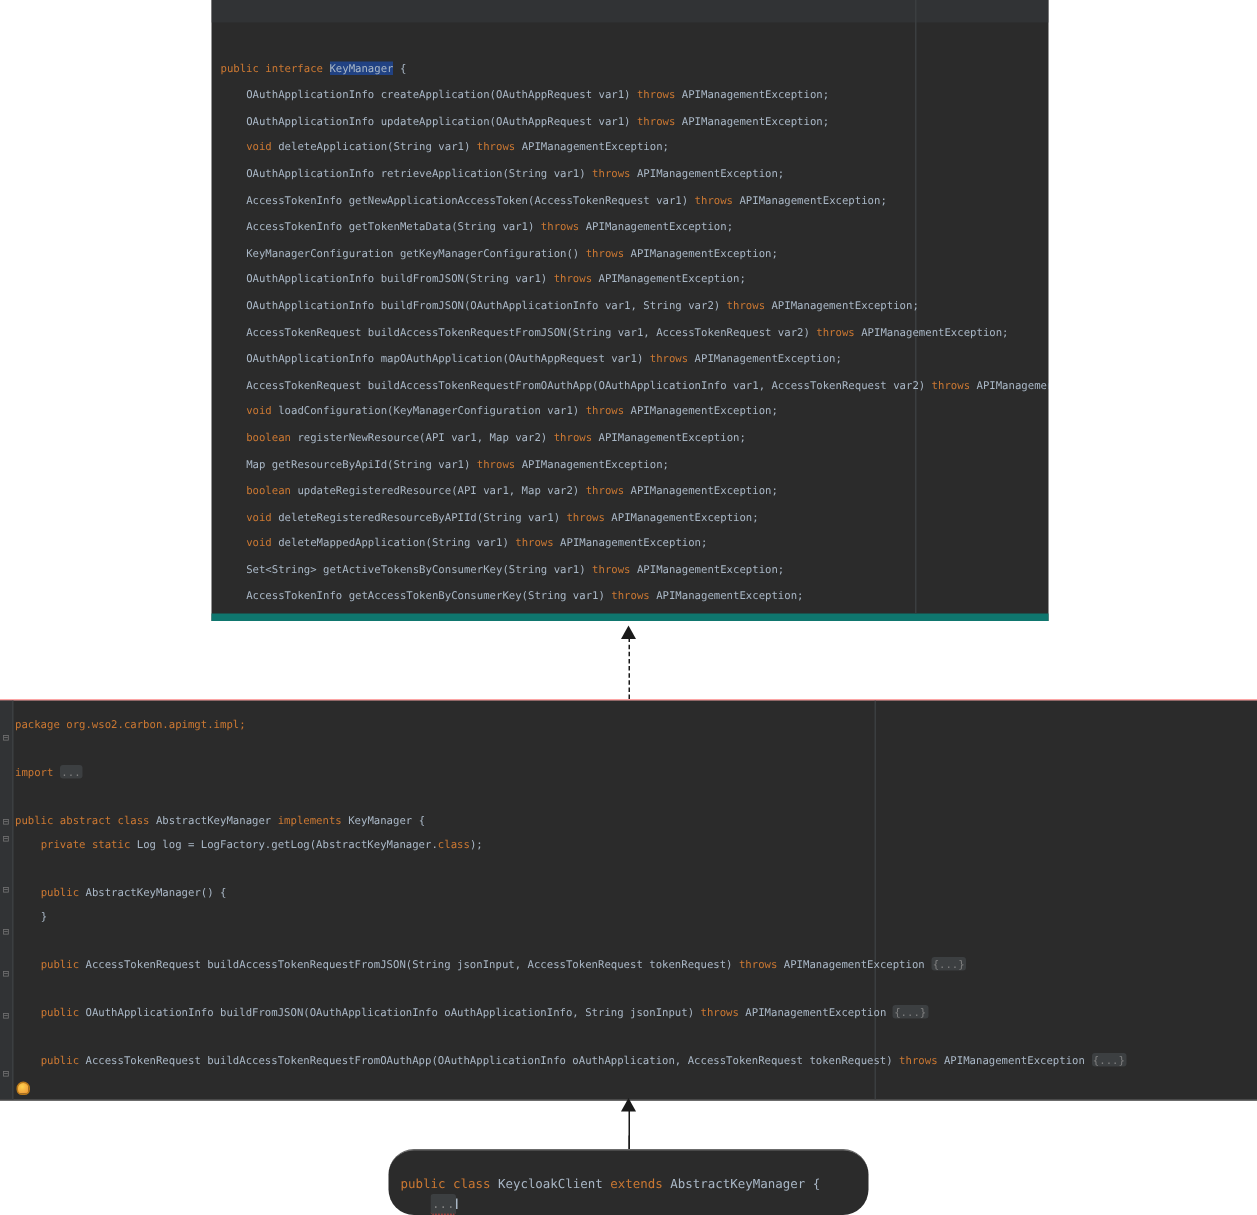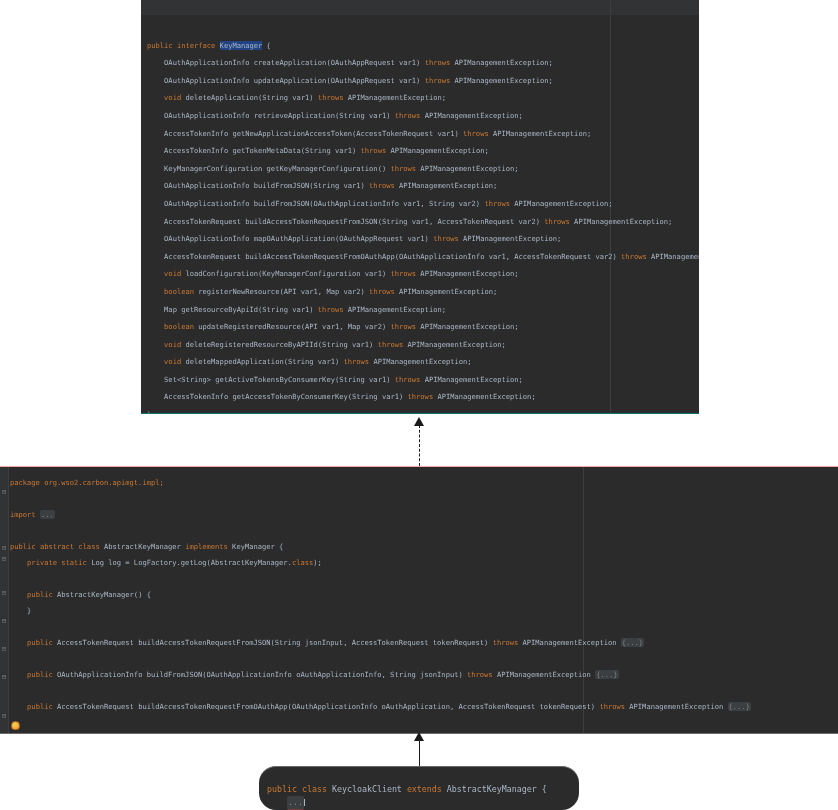--- a/index.html
+++ b/index.html
@@ -60,21 +60,21 @@
   .fold{ color: #808080; background:#3c3f41; border-radius:2px; padding:0 1px;}
   .sel { background: #214283; color:#a9b7c6; }
   .caret { display:inline-block; width:1px; height:7px; background:#a9b7c6; vertical-align:-1px;}
 
   
   #panel-interface {
     left: 141px;
     top: 0px;
     width: 558px;
     height: 414px;
-    border-bottom: 1px solid #0f766e;
+    border-bottom: 5px solid #0f766e;
   }
   #panel-interface .code { padding: 4px 0 0 6px; line-height: 17.6px; font-size: 7.1px;}
   #panel-interface .ln { height: 17.6px; }
   #panel-interface .ln.tight { height: 10px; }
   #panel-interface .margin-guide { left: 469px; }
 
   
   #panel-abstract {
     left: 0px;
     top: 466px;

